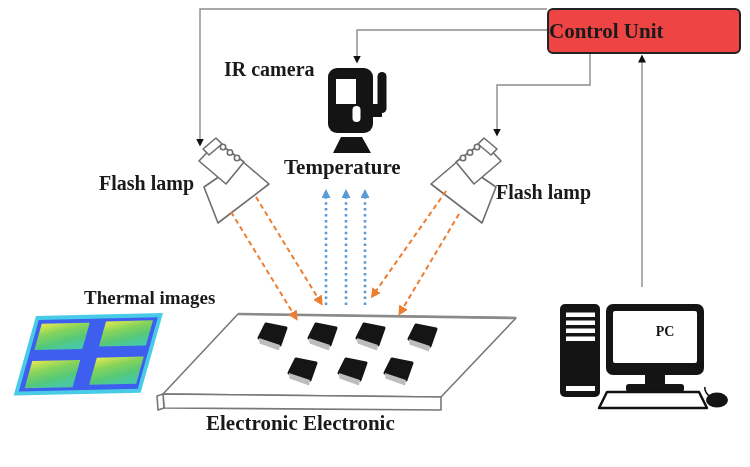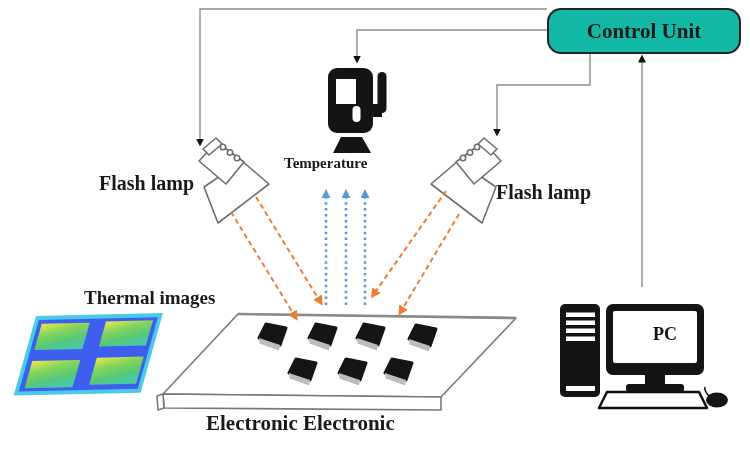--- a/index.html
+++ b/index.html
@@ -26,27 +26,27 @@
   .rad{stroke:var(--radiation-blue);stroke-width:2.6;fill:none;stroke-dasharray:2.5 3.4;}
   .ink{fill:var(--icon-black);}
   .paper{fill:#ffffff;}
   .outline{fill:#ffffff;stroke:#6e6e6e;stroke-width:1.6;stroke-linejoin:round;}
   .platform-line{stroke:#787878;stroke-width:1.6;stroke-linejoin:round;}
   .mk-black{fill:#111111;}
   .mk-orange{fill:var(--flash-ray-orange);}
   .mk-blue{fill:var(--radiation-blue);}
   .control-box{
     position:absolute;left:547px;top:8px;width:190px;height:42px;
-    background:#14b8a6;border:2.2px solid #222;border-radius:14px;
-    display:flex;align-items:center;justify-content:center;
+    background:#ef4444;border:2.2px solid #222;border-radius:6px;
+    display:flex;align-items:center;
     font-weight:bold;font-size:21px;color:var(--text-black);
   }
   .pc-screen-label{
     position:absolute;left:613px;top:324px;width:104px;text-align:center;
-    font-weight:bold;font-size:18px;color:var(--icon-black);
+    font-weight:bold;font-size:14px;color:var(--icon-black);
   }
 </style>
 </head>
 <body>
 
 <div class="stage">
 
   <svg class="art" width="750" height="467" viewBox="0 0 750 467">
     <defs>
       <marker id="ah-black" markerUnits="userSpaceOnUse" markerWidth="9" markerHeight="9" refX="1.5" refY="4" orient="auto">
@@ -153,22 +153,23 @@
       <polygon points="607,392 699,392 707,408 599,408" fill="#ffffff" stroke="#111" stroke-width="2.5" stroke-linejoin="round"></polygon>
       <path d="M709,396 Q704,391 705,387" stroke="#111" stroke-width="1.6" fill="none"></path>
       <ellipse class="ink" cx="717" cy="400" rx="11" ry="7.5"></ellipse>
     </g>
   </svg>
 
   <div class="control-box">
     <span>Control Unit</span>
   </div>
 
+  <div class="label" style="left:224px;top:59px;font-size:20px;">IR camera</div>
 
-  <div class="label" style="left:284px;top:156px;font-size:15px;">Temperature</div>
+  <div class="label" style="left:284px;top:156px;font-size:21px;">Temperature</div>
 
   <div class="label" style="left:99px;top:173px;font-size:20px;">Flash lamp</div>
 
   <div class="label" style="left:496px;top:182px;font-size:20px;">Flash lamp</div>
 
   <div class="label" style="left:84px;top:288px;font-size:19px;">Thermal images</div>
 
   <div class="label" style="left:206px;top:412px;font-size:21px;">Electronic Electronic</div>
 
   <div class="pc-screen-label">PC</div>

